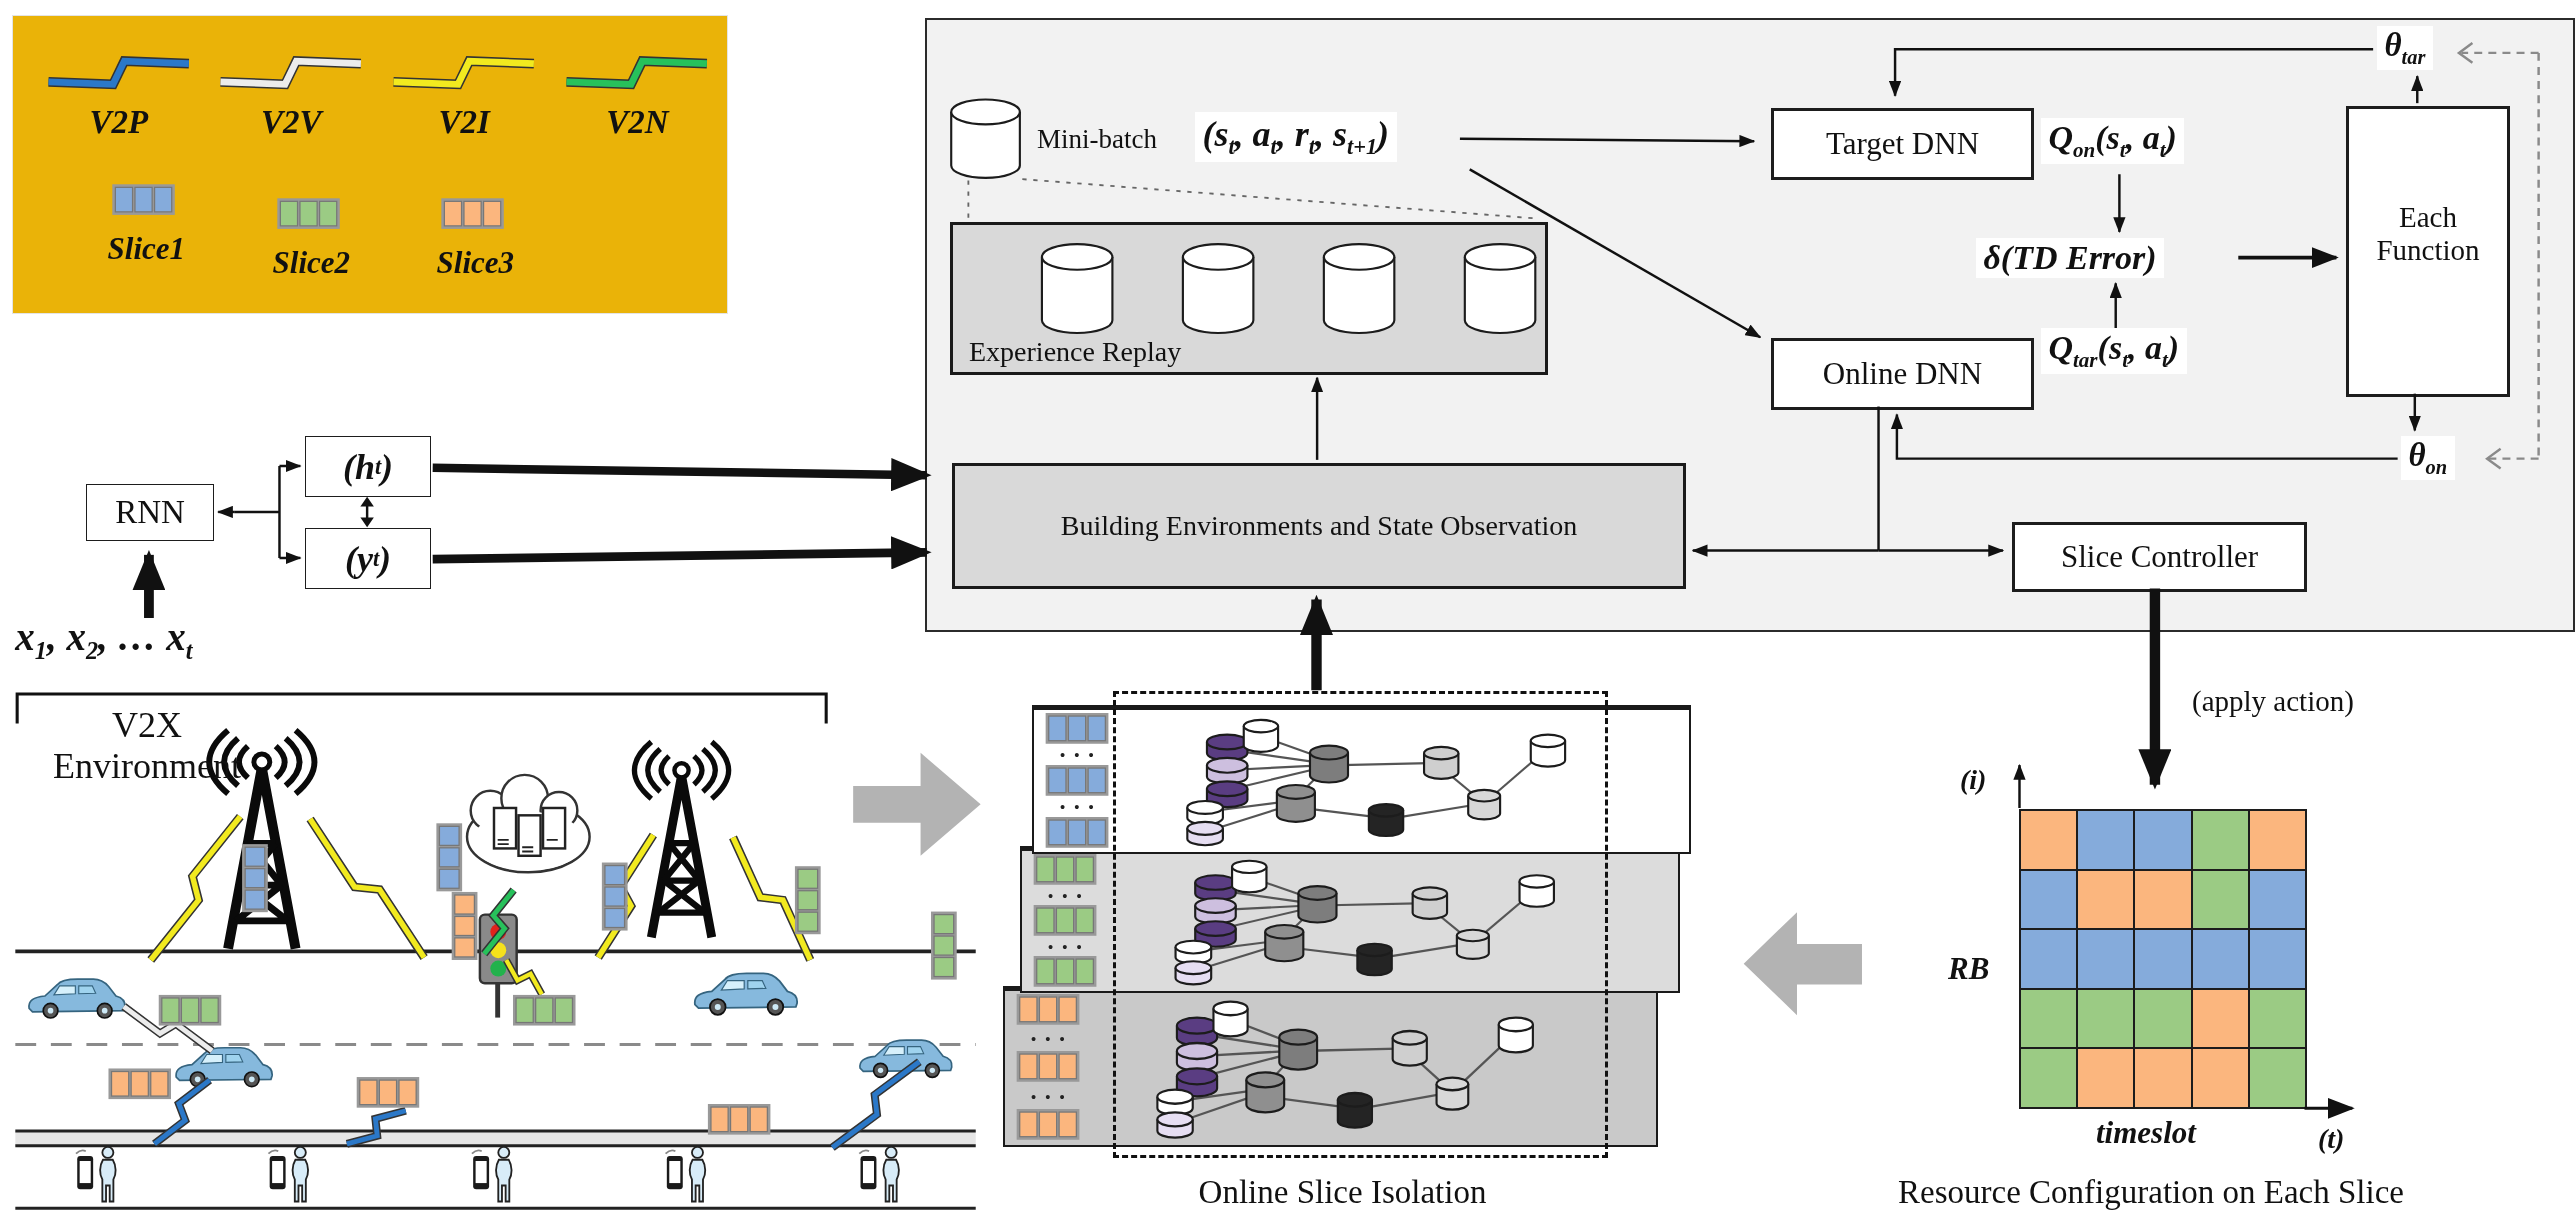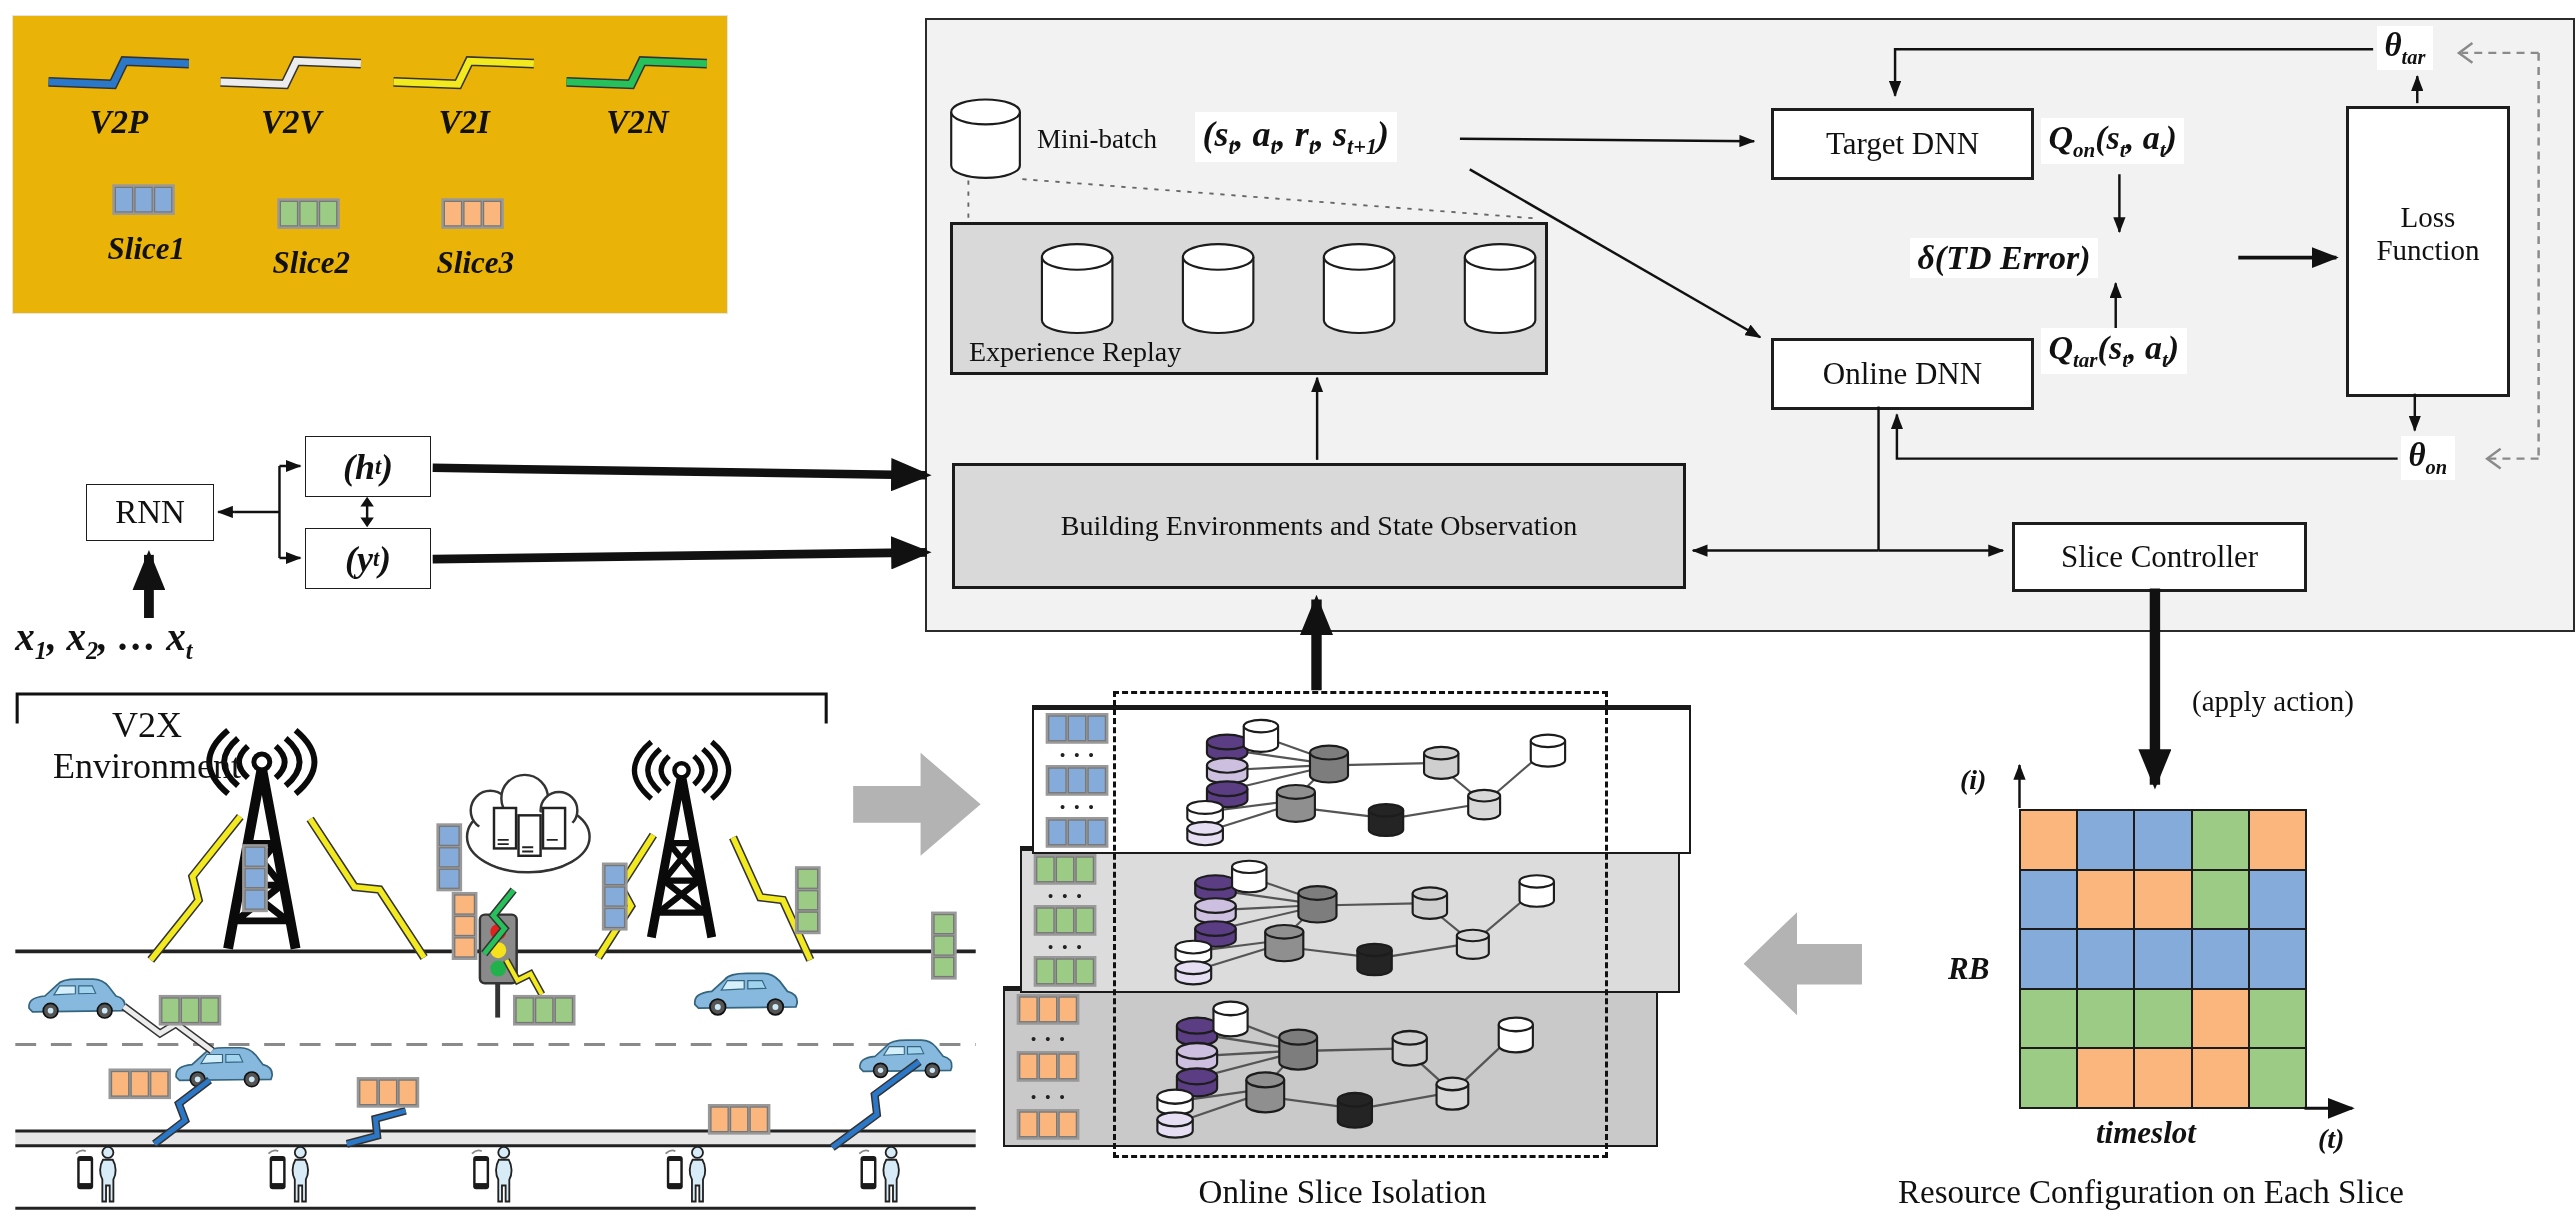--- a/index.html
+++ b/index.html
@@ -657,26 +657,26 @@
   <div class="box math" style="left:305px;top:528px;width:124px;height:59px;font-size:36px;border-width:1.8px;">(y<sub>t</sub>)</div>
   <div class="lbl math" style="left:15.3px;top:614px;font-size:39px;">x<sub>1</sub>, x<sub>2</sub>, … x<sub>t</sub></div>
 
   <div class="lbl" style="left:1037px;top:124px;font-size:27px;">Mini-batch</div>
   <div class="lbl math formula" style="left:1195px;top:112px;font-size:36px;z-index:4;">(s<sub>t</sub>, a<sub>t</sub>, r<sub>t</sub>, s<sub>t+1</sub>)</div>
 
   <div class="box" style="left:1771px;top:338px;width:257px;height:66px;font-size:31px;border-width:3.7px;">Online DNN</div>
   <div class="box" style="left:1771px;top:108px;width:257px;height:66px;font-size:31px;border-width:3.7px;">Target DNN</div>
 
   <div class="lbl math formula" style="left:2041px;top:118px;font-size:34px;">Q<sub>on</sub>(s<sub>t</sub>, a<sub>t</sub>)</div>
-  <div class="lbl math formula" style="left:1910px;top:238px;font-size:34px;">δ(TD Error)</div>
+  <div class="lbl math formula" style="left:1976px;top:238px;font-size:34px;">δ(TD Error)</div>
   <div class="lbl math formula" style="left:2041px;top:328px;font-size:34px;">Q<sub>tar</sub>(s<sub>t</sub>, a<sub>t</sub>)</div>
 
   <div class="box" style="left:2346px;top:106px;width:158px;height:285px;font-size:29px;border-width:3.1px;
               align-items:flex-start;padding-top:0;">
-    <span style="margin-top:92px;display:block;width:100%;">Loss Function</span>
+    <span style="margin-top:92px;display:block;width:100%;">Each Function</span>
   </div>
 
   <div class="lbl math formula" style="left:2377px;top:26px;font-size:33px;">θ<sub>tar</sub></div>
   <div class="lbl math formula" style="left:2401px;top:436px;font-size:33px;">θ<sub>on</sub></div>
 
   <div class="box" style="left:2012px;top:522px;width:289px;height:64px;font-size:31px;border-width:3.7px;">Slice Controller</div>
   <div class="lbl" style="left:2192px;top:685px;font-size:29px;">(apply action)</div>
 
   <div class="lbl" style="left:24.5px;top:705px;width:245px;font-size:36px;text-align:center;white-space:normal;line-height:1.15;">V2X Environment</div>
 

